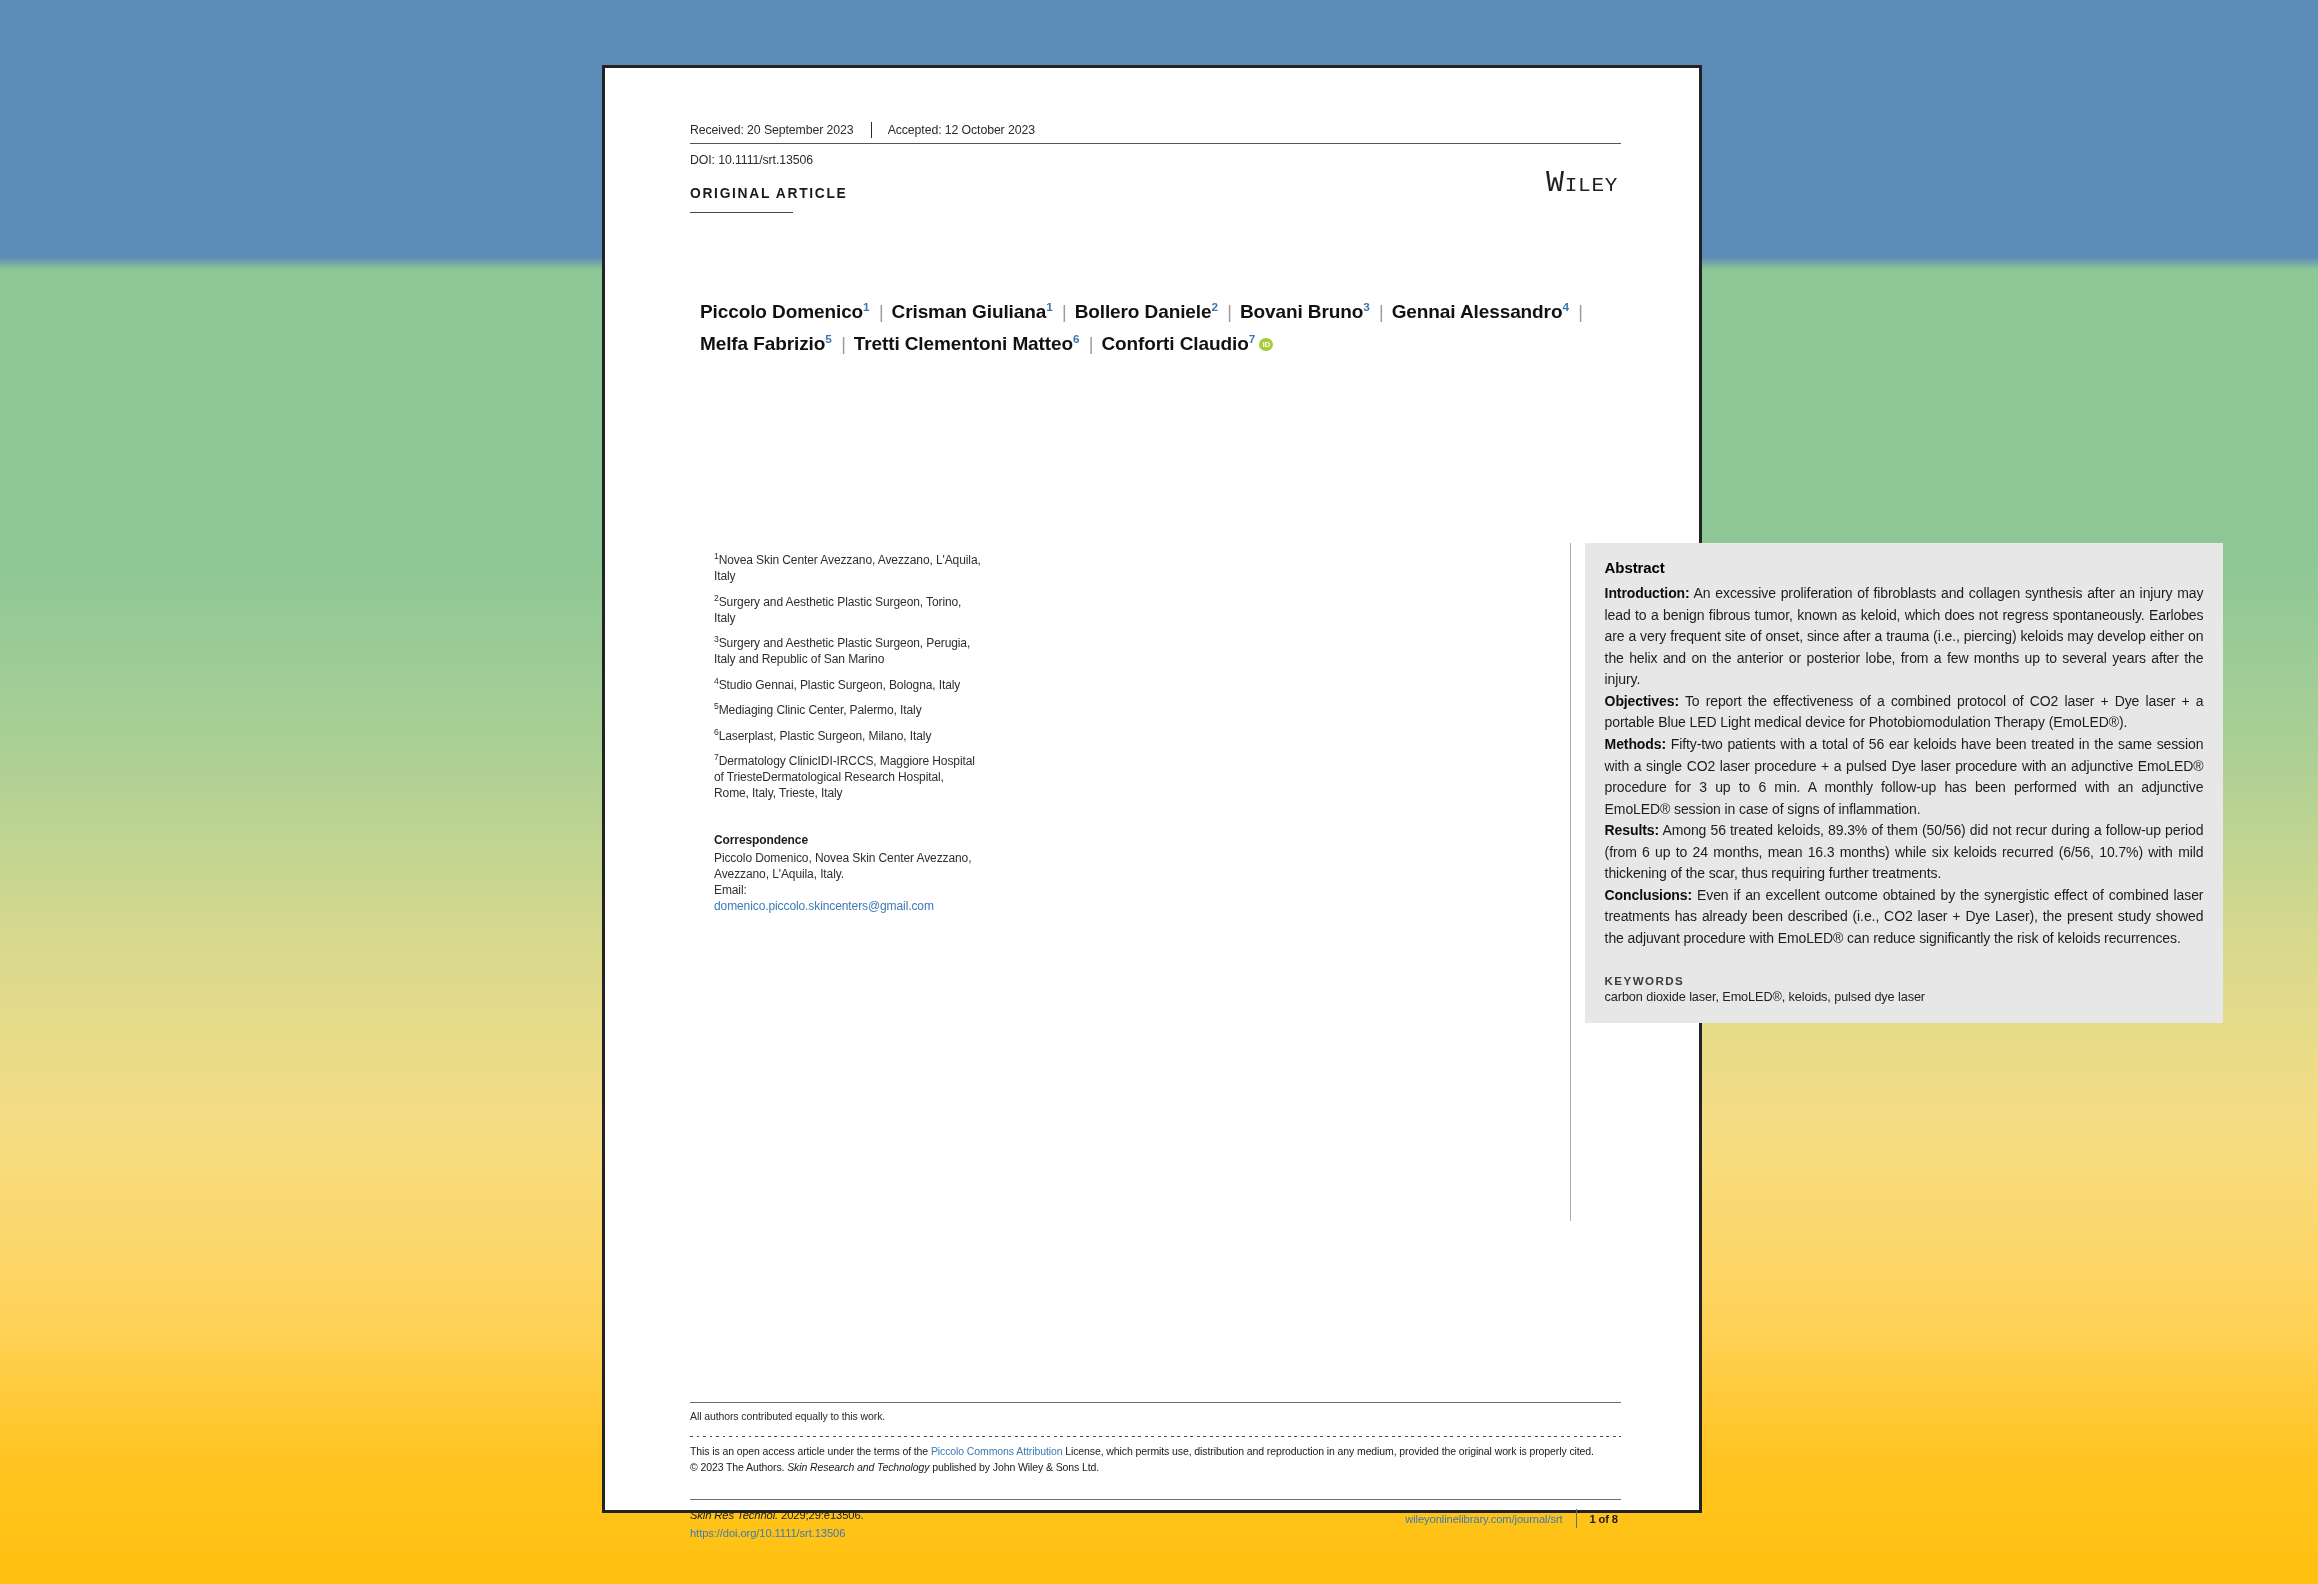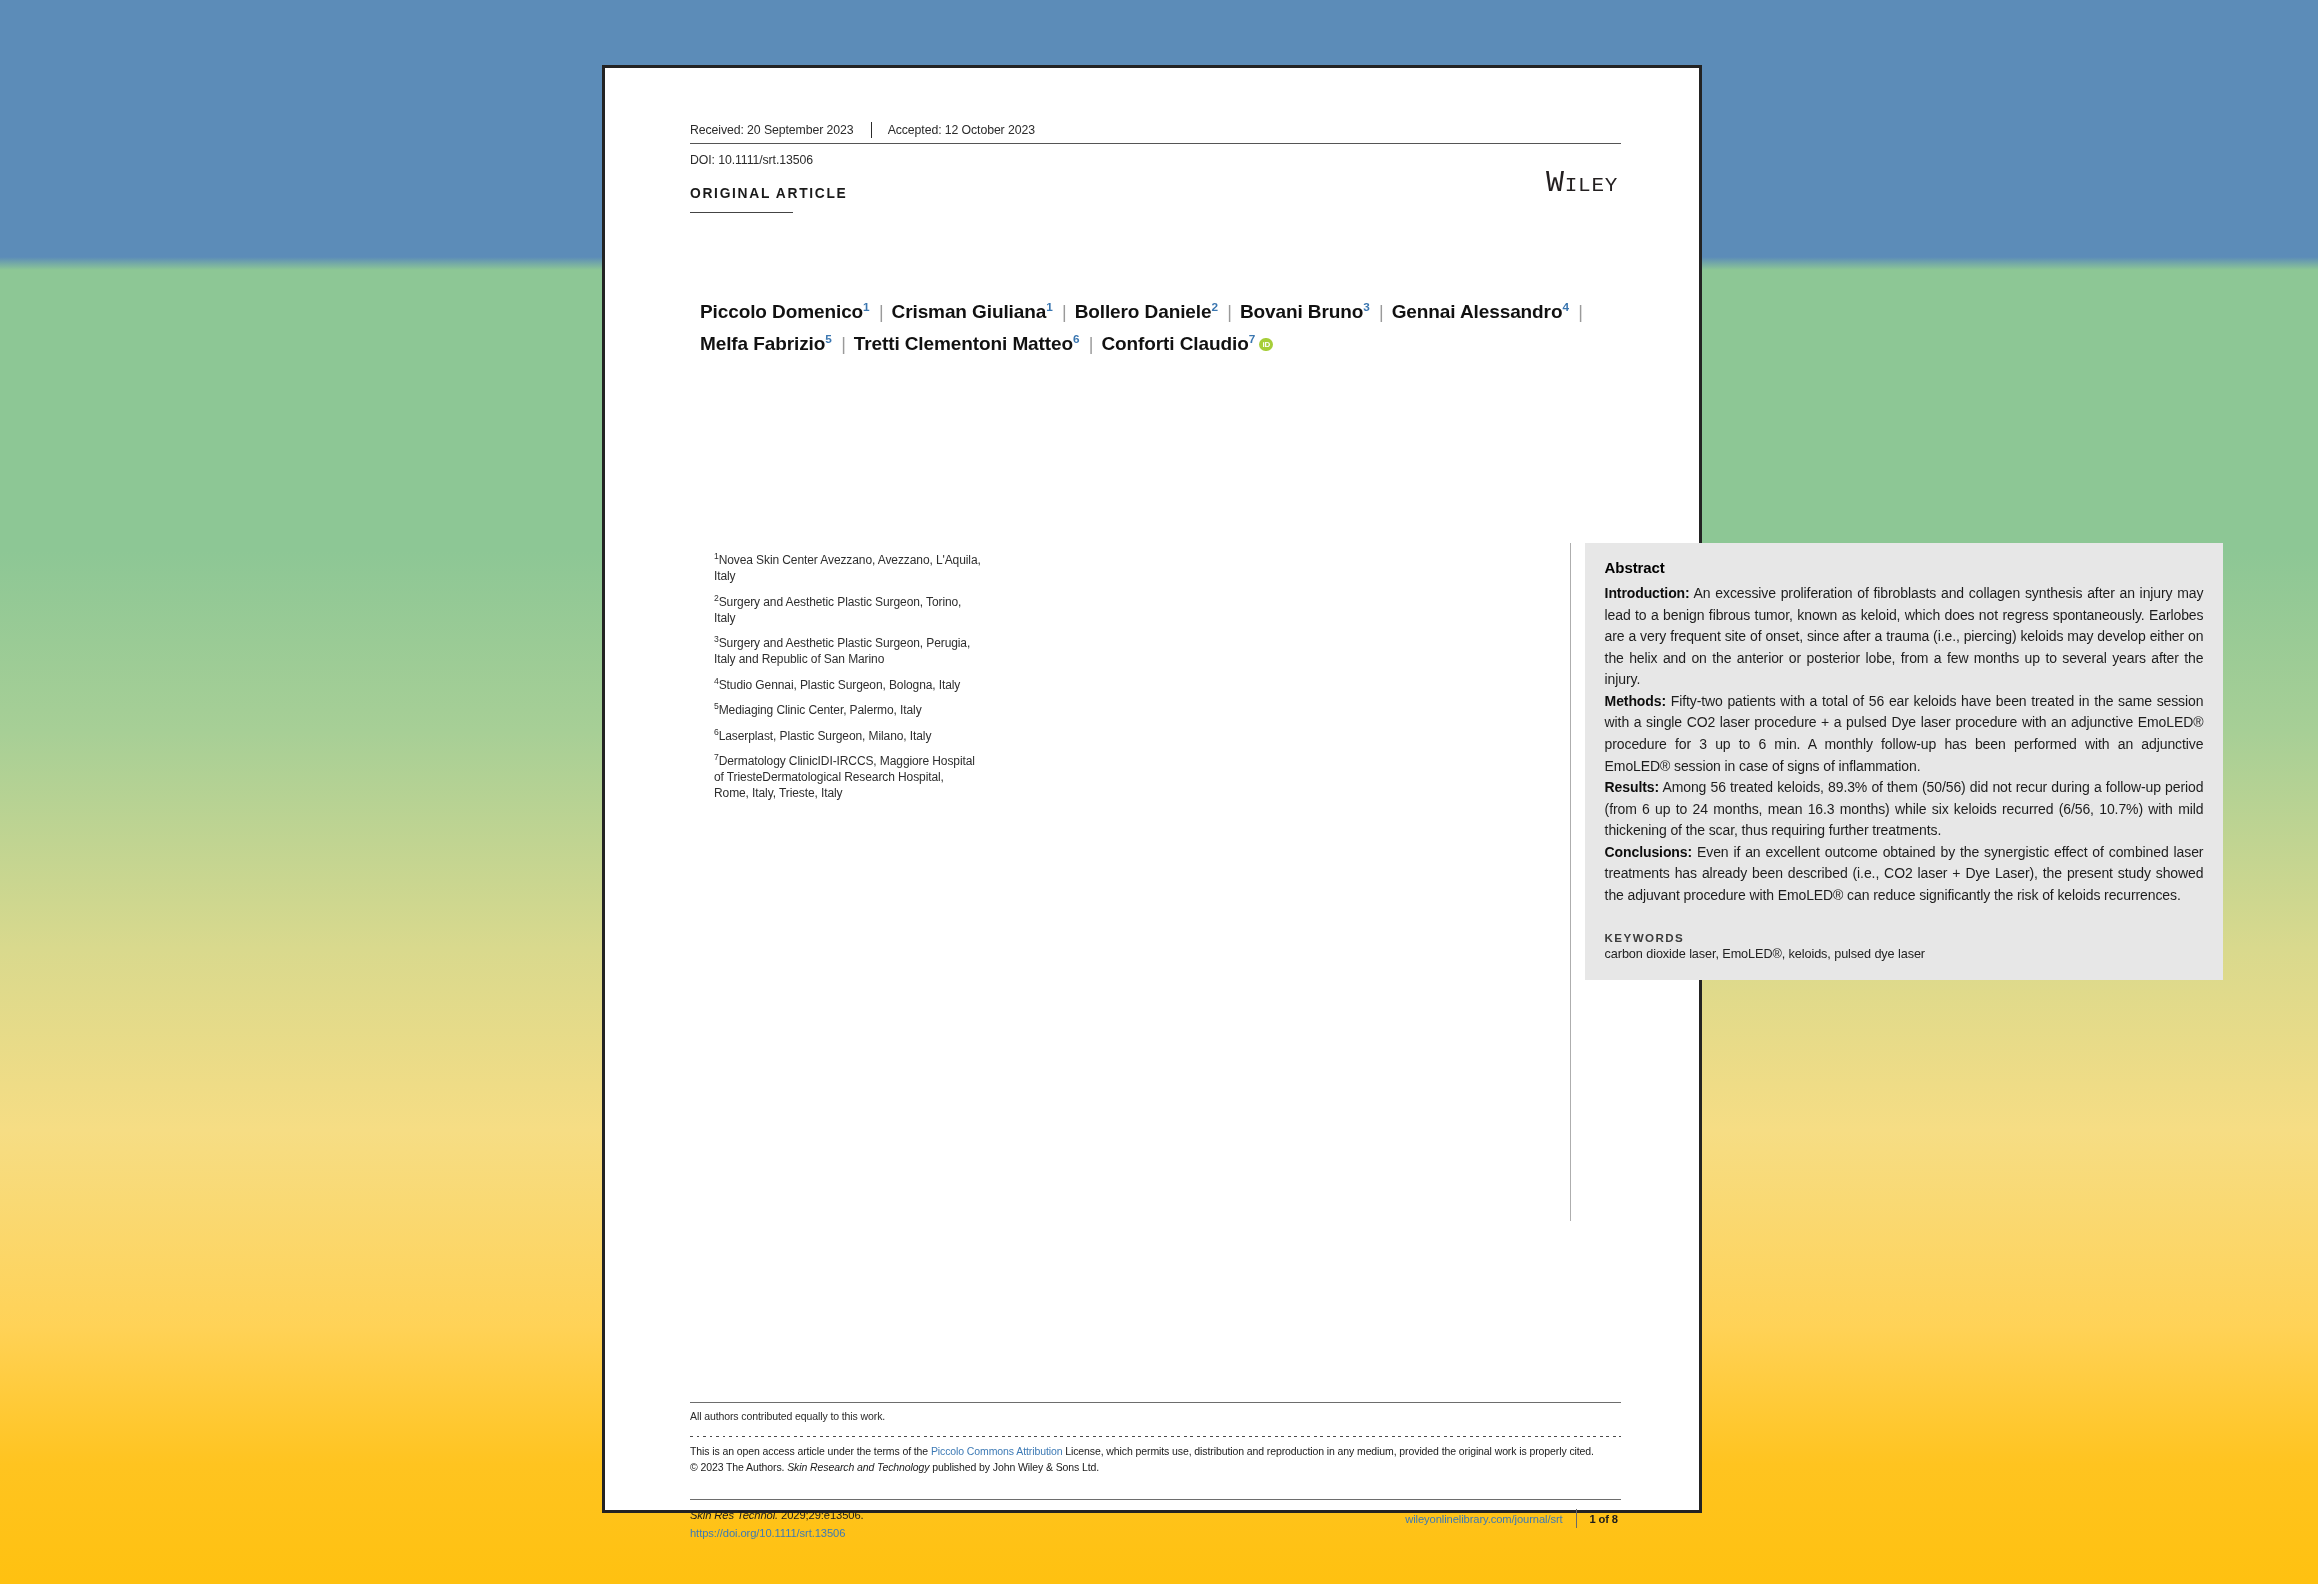--- a/index.html
+++ b/index.html
@@ -363,28 +363,37 @@
     <div id="meta-col">
       <div id="aff-list">
           <div class="aff"><sup>1</sup><span>Novea Skin Center Avezzano, Avezzano, L'Aquila, Italy</span></div>
           <div class="aff"><sup>2</sup><span>Surgery and Aesthetic Plastic Surgeon, Torino, Italy</span></div>
           <div class="aff"><sup>3</sup><span>Surgery and Aesthetic Plastic Surgeon, Perugia, Italy and Republic of San Marino</span></div>
           <div class="aff"><sup>4</sup><span>Studio Gennai, Plastic Surgeon, Bologna, Italy</span></div>
           <div class="aff"><sup>5</sup><span>Mediaging Clinic Center, Palermo, Italy</span></div>
           <div class="aff"><sup>6</sup><span>Laserplast, Plastic Surgeon, Milano, Italy</span></div>
           <div class="aff"><sup>7</sup><span>Dermatology ClinicIDI-IRCCS, Maggiore Hospital of TriesteDermatological Research Hospital, Rome, Italy, Trieste, Italy</span></div>
         </div>
+      <div id="corr-block">
+        <div class="corr-head">Correspondence</div>
+        <div class="corr-body">
+          <span>Piccolo Domenico, Novea Skin Center Avezzano, Avezzano, L'Aquila, Italy.</span><br>
+          <span>Email:</span><br>
+          <a class="link" href="#">domenico.piccolo.skincenters@gmail.com</a>
+        </div>
+      </div>
     </div>
 
     <div id="col-divider"></div>
 
     <div id="abstract-box">
       <div class="ab-title">Abstract</div>
       <div id="abstract-sections">
           <p><b>Introduction:</b><span> An excessive proliferation of fibroblasts and collagen synthesis after an injury may lead to a benign fibrous tumor, known as keloid, which does not regress spontaneously. Earlobes are a very frequent site of onset, since after a trauma (i.e., piercing) keloids may develop either on the helix and on the anterior or posterior lobe, from a few months up to several years after the injury.</span></p>
+          <p><b>Objectives:</b><span> To report the effectiveness of a combined protocol of CO2 laser + Dye laser + a portable Blue LED Light medical device for Photobiomodulation Therapy (EmoLED®).</span></p>
           <p><b>Methods:</b><span> Fifty-two patients with a total of 56 ear keloids have been treated in the same session with a single CO2 laser procedure + a pulsed Dye laser procedure with an adjunctive EmoLED® procedure for 3 up to 6 min. A monthly follow-up has been performed with an adjunctive EmoLED® session in case of signs of inflammation.</span></p>
           <p><b>Results:</b><span> Among 56 treated keloids, 89.3% of them (50/56) did not recur during a follow-up period (from 6 up to 24 months, mean 16.3 months) while six keloids recurred (6/56, 10.7%) with mild thickening of the scar, thus requiring further treatments.</span></p>
           <p><b>Conclusions:</b><span> Even if an excellent outcome obtained by the synergistic effect of combined laser treatments has already been described (i.e., CO2 laser + Dye Laser), the present study showed the adjuvant procedure with EmoLED® can reduce significantly the risk of keloids recurrences.</span></p>
         </div>
       <div id="kw-head">KEYWORDS</div>
       <div id="kw-body">carbon dioxide laser, EmoLED®, keloids, pulsed dye laser</div>
     </div>
 
     <div id="foot-rule-top"></div>
     <div id="foot-note">All authors contributed equally to this work.</div>

